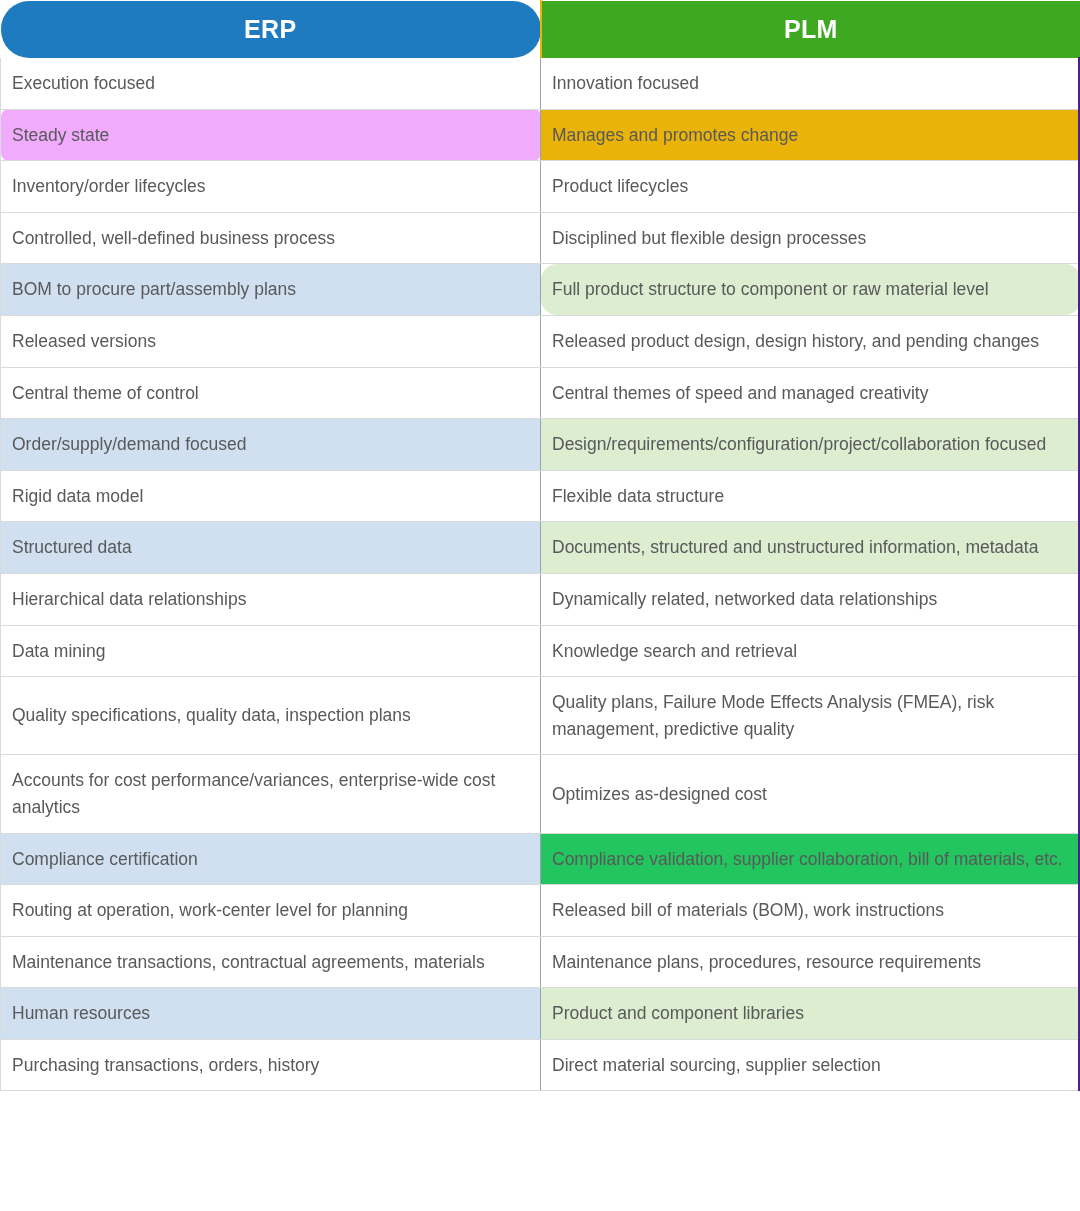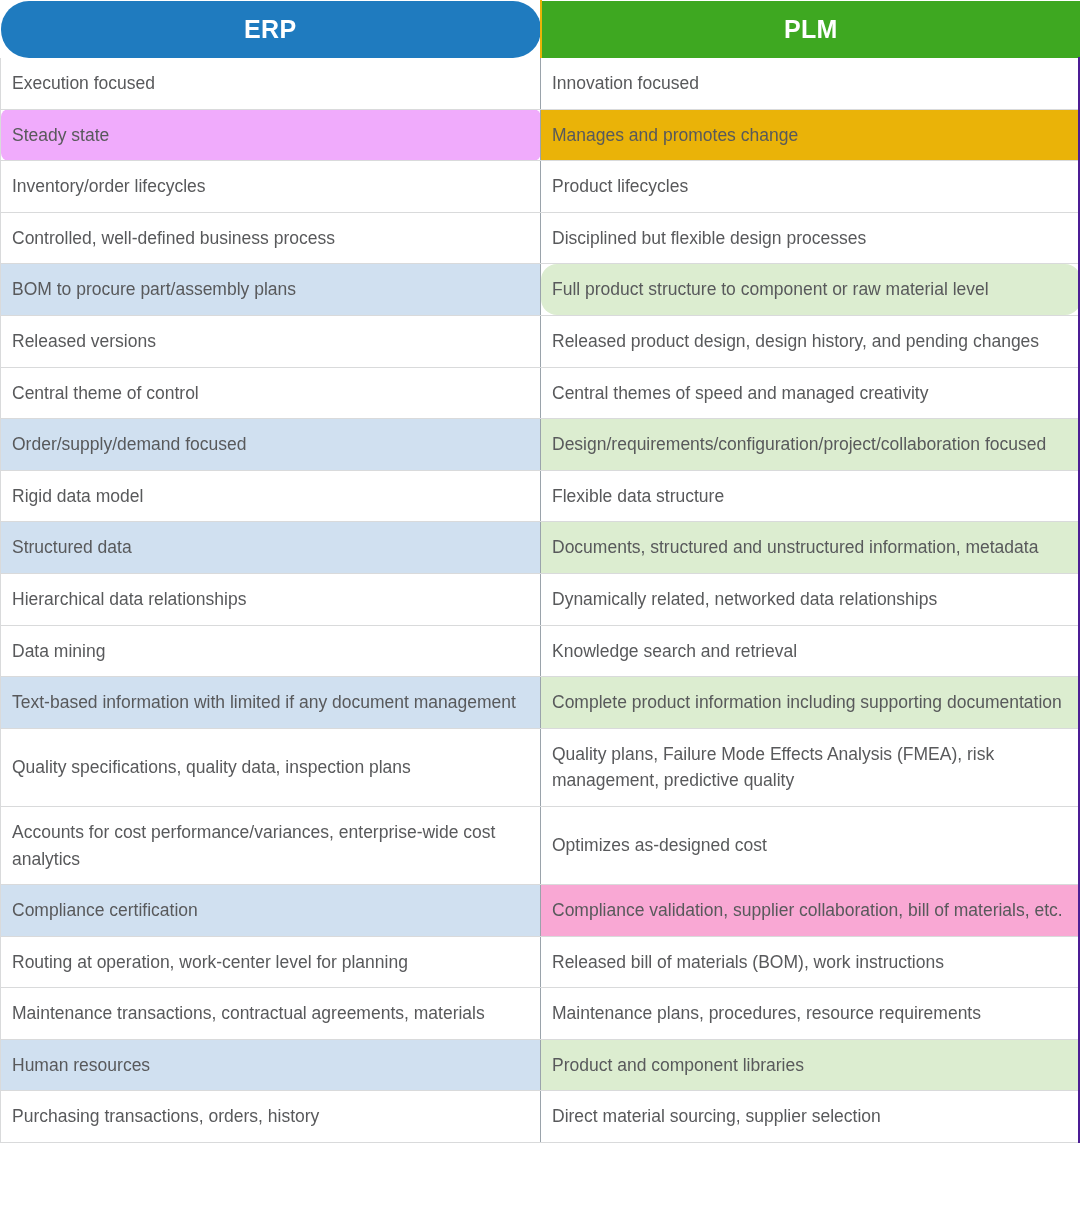--- a/index.html
+++ b/index.html
@@ -126,35 +126,31 @@
         <td class="cell-plm" style="background: rgb(220, 237, 208);">Documents, structured and unstructured information, metadata</td>
       </tr>
       <tr>
         <td class="cell-erp">Hierarchical data relationships</td>
         <td class="cell-plm">Dynamically related, networked data relationships</td>
       </tr>
       <tr>
         <td class="cell-erp">Data mining</td>
         <td class="cell-plm">Knowledge search and retrieval</td>
       </tr>
-      <tr class="row-shaded">
-        <td class="cell-erp" style="background: rgb(208, 224, 240);">Text-based information with limited if any document management</td>
-        <td class="cell-plm" style="background: rgb(220, 237, 208);">Complete product information including supporting documentation</td>
-      </tr>
       <tr>
         <td class="cell-erp">Quality specifications, quality data, inspection plans</td>
         <td class="cell-plm">Quality plans, Failure Mode Effects Analysis (FMEA), risk management, predictive quality</td>
       </tr>
       <tr>
         <td class="cell-erp">Accounts for cost performance/variances, enterprise-wide cost analytics</td>
         <td class="cell-plm">Optimizes as-designed cost</td>
       </tr>
       <tr class="row-shaded">
         <td class="cell-erp" style="background: rgb(208, 224, 240);">Compliance certification</td>
-        <td class="cell-plm" style="background: #f9a8d4;">Compliance validation, supplier collaboration, bill of materials, etc.</td>
+        <td class="cell-plm" style="background: #22c55e;">Compliance validation, supplier collaboration, bill of materials, etc.</td>
       </tr>
       <tr>
         <td class="cell-erp">Routing at operation, work-center level for planning</td>
         <td class="cell-plm">Released bill of materials (BOM), work instructions</td>
       </tr>
       <tr>
         <td class="cell-erp">Maintenance transactions, contractual agreements, materials</td>
         <td class="cell-plm">Maintenance plans, procedures, resource requirements</td>
       </tr>
       <tr class="row-shaded">

